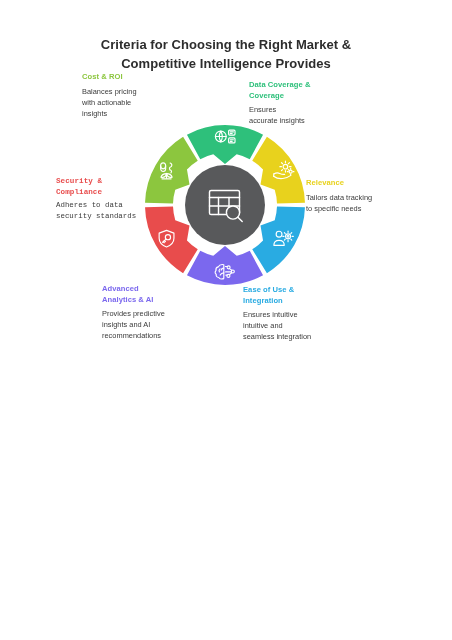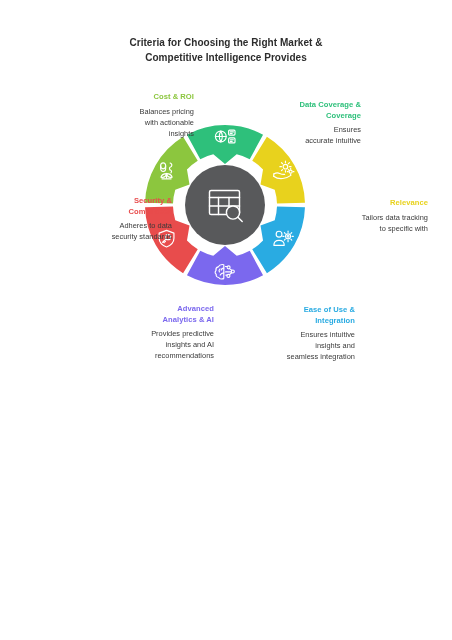--- a/index.html
+++ b/index.html
@@ -24,21 +24,21 @@
     height: 640px;
   }
 
   
   .title {
     position: absolute;
     top: 36px;
     left: 0;
     width: 452px;
     text-align: center;
-    font-size: 10px;
+    font-size: 13px;
     font-weight: bold;
     line-height: 1.45;
     color: #2d2d2d;
     letter-spacing: 0.05px;
   }
 
   
   .wheel-wrap {
     position: absolute;
     left: 145px;
@@ -49,22 +49,21 @@
   .wheel-svg {
     display: block;
     width: 160px;
     height: 160px;
     overflow: visible;
   }
 
   
   .label-block {
     position: absolute;
-    text-align: right;
-    margin-top: 20px;
+    text-align: left;
   }
   .label-head {
     font-size: 7.6px;
     font-weight: bold;
     line-height: 1.4;
     margin: 0 0 3px 0;
     letter-spacing: 0.05px;
   }
   .label-desc {
     font-size: 7.4px;
@@ -73,21 +72,21 @@
     margin: 0;
     letter-spacing: 0.02px;
   }
 
   
   .lb-cost        { left: 82px;  top: 72px;  width: 112px; }
   .lb-coverage    { left: 249px; top: 80px;  width: 112px; }
   .lb-custom      { left: 306px; top: 178px; width: 122px; }
   .lb-ease        { left: 243px; top: 285px; width: 112px; }
   .lb-advanced    { left: 102px; top: 284px; width: 112px; }
-  .lb-security    { left: 56px;  top: 176px; width: 116px; }
+  .lb-security    { left: 56px;  top: 176px; width: 116px; font-family: Liberation Mono, monospace; }
 </style>
 </head>
 <body>
 
 <div id="infographic">
 
   <div class="title">
     <div>Criteria for Choosing the Right Market &amp;</div>
     <div>Competitive Intelligence Provides</div>
   </div>
@@ -184,42 +183,42 @@
     </div>
   </div>
 
   <div class="label-block lb-coverage">
     <div class="label-head" style="color: rgb(46, 192, 123);">
       <div>Data Coverage &amp;</div>
       <div>Coverage</div>
     </div>
     <div class="label-desc">
       <div>Ensures</div>
-      <div>accurate intuitive</div>
+      <div>accurate insights</div>
     </div>
   </div>
 
   <div class="label-block lb-custom">
     <div class="label-head" style="color: rgb(232, 210, 29);">
       <div>Relevance</div>
     </div>
     <div class="label-desc">
       <div>Tailors data tracking</div>
-      <div>to specific with</div>
+      <div>to specific needs</div>
     </div>
   </div>
 
   <div class="label-block lb-ease">
     <div class="label-head" style="color: rgb(41, 171, 226);">
       <div>Ease of Use &amp;</div>
       <div>Integration</div>
     </div>
     <div class="label-desc">
       <div>Ensures intuitive</div>
-      <div>insights and</div>
+      <div>intuitive and</div>
       <div>seamless integration</div>
     </div>
   </div>
 
   <div class="label-block lb-advanced">
     <div class="label-head" style="color: rgb(123, 104, 238);">
       <div>Advanced</div>
       <div>Analytics &amp; AI</div>
     </div>
     <div class="label-desc">

